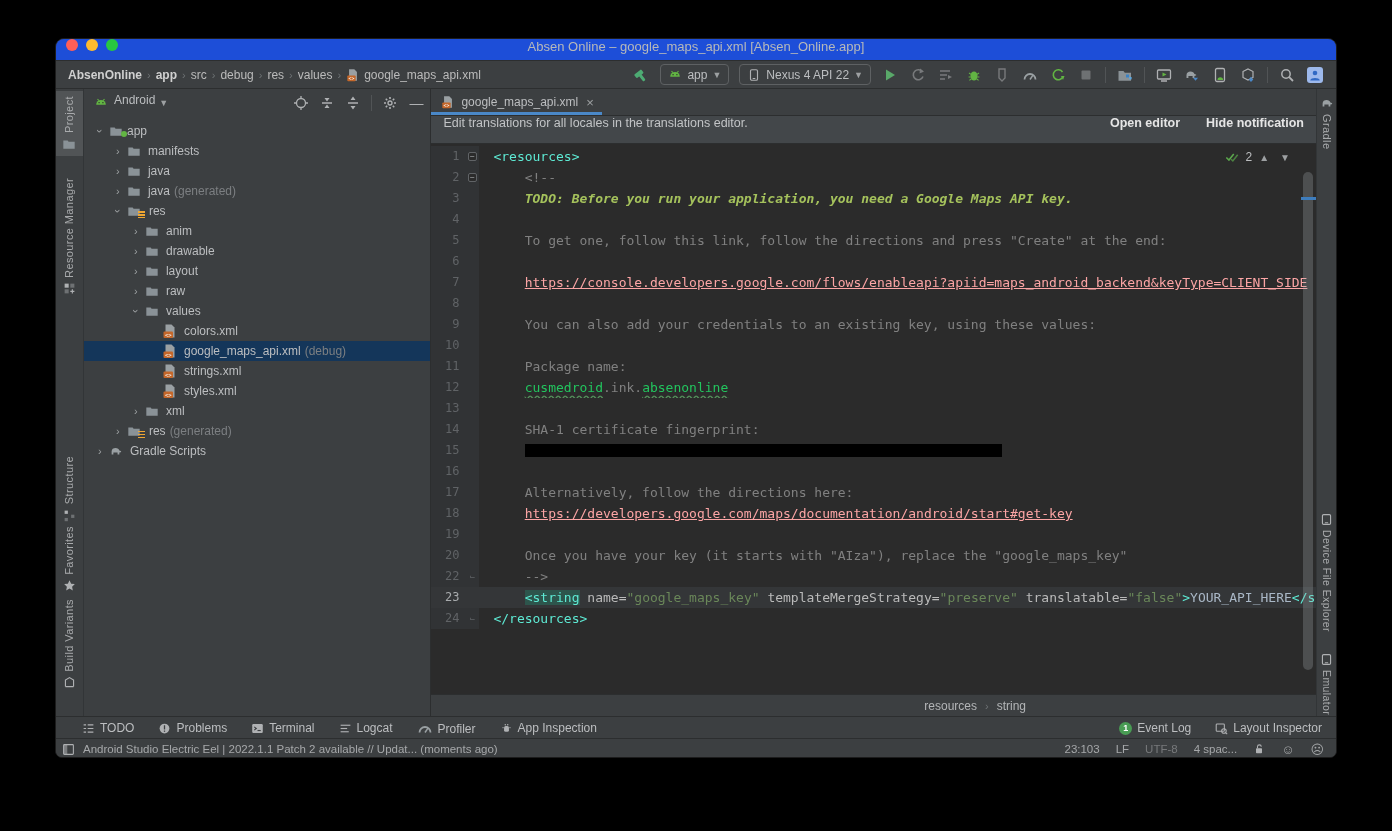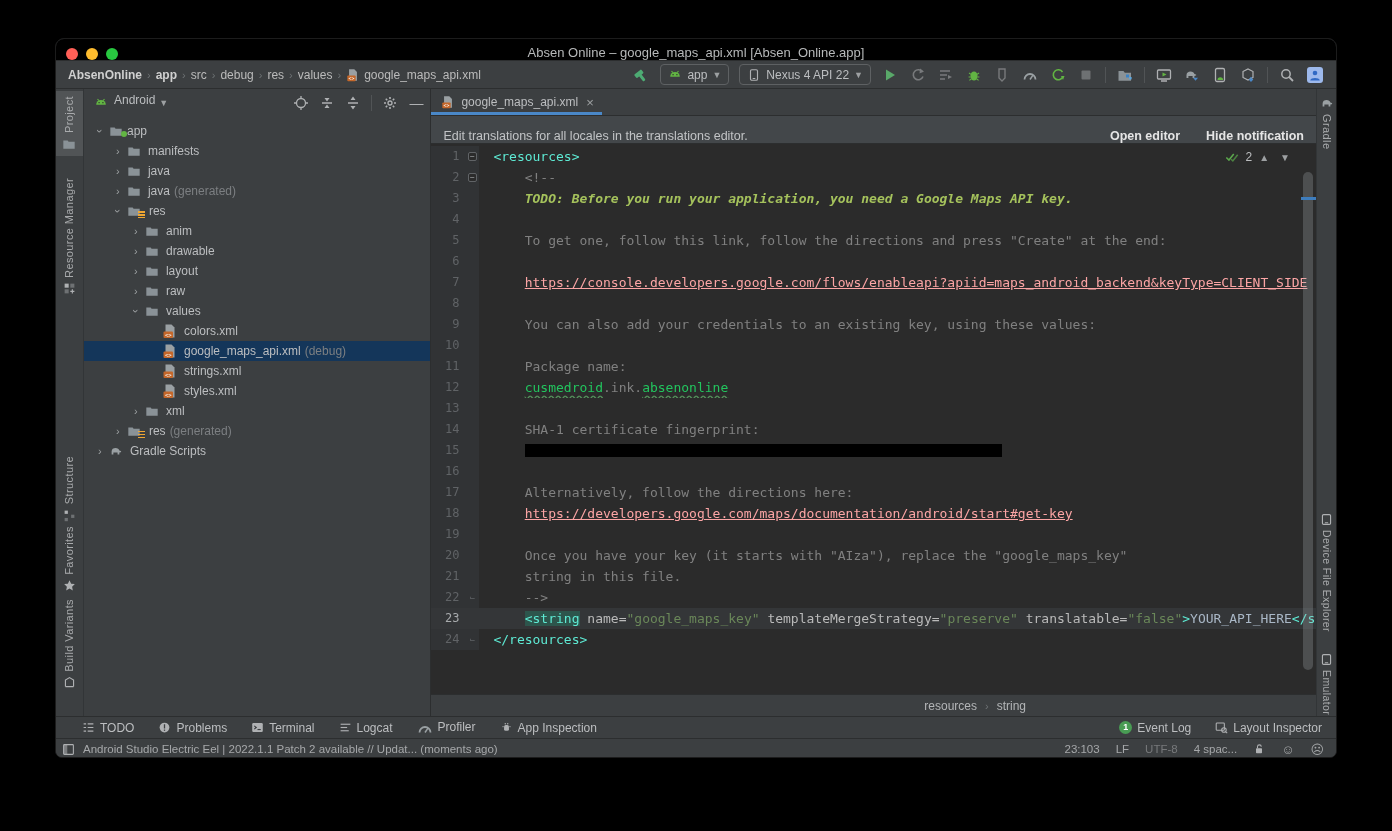--- a/index.html
+++ b/index.html
@@ -3,21 +3,21 @@
 <meta charset="utf-8">
 <style>
   * { margin:0; padding:0; box-sizing:border-box; }
   html,body { width:1392px; height:831px; background:#000; overflow:hidden;
               font-family:"Liberation Sans", sans-serif; }
   .window { position:absolute; left:55px; top:38px; width:1282px; height:720px;
             background:#3C3F41; border-radius:9px 9px 7px 7px; overflow:hidden;
             border:1px solid #1c1c1c; }
 
   
-  .titlebar { height:22px; background:#000000; display:flex; align-items:flex-end;
+  .titlebar { height:22px; background:#1d4ed8; display:flex; align-items:flex-start;
               position:relative; border-bottom:1px solid #2c2e2f; }
   .traffic { display:flex; gap:8px; margin-left:10px; }
   .tl { width:12px; height:12px; border-radius:50%; }
   .tl.red{background:#FF5F57;} .tl.yel{background:#FEBC2E;} .tl.grn{background:#28C840;}
   .title-text { position:absolute; left:0; right:0; text-align:center; font-size:13px;
                 color:#b7b9ba; pointer-events:none; }
 
   
   .toolbar { height:28px; background:#3C3F41; border-bottom:1px solid #2c2e2f;
              display:flex; align-items:center; padding:0 12px; }
@@ -62,21 +62,21 @@
   .tsuf { color:#7c7f82; margin-left:4px; }
 
   
   .editor { width:886px; display:flex; flex-direction:column; background:#2B2B2B; }
   .tabs { height:27px; background:#3C3F41; border-bottom:1px solid #2c2e2f; display:flex; }
   .tab { display:flex; align-items:center; gap:6px; padding:0 8px 0 10px; font-size:12px;
          color:#bcbec0; position:relative; }
   .tab .underline { position:absolute; left:0; right:0; bottom:0; height:3px; background:#4A88C8; }
   .tab .close { color:#9da0a2; font-size:13px; margin-left:2px; }
   .notif { height:28px; background:#43474A; border-bottom:1px solid #2c2e2f; display:flex;
-           align-items:flex-end; padding:0 12px; font-size:12.5px; color:#c2c4c6; }
+           align-items:flex-start; padding:0 12px; font-size:12.5px; color:#c2c4c6; }
   .notif-actions { margin-left:auto; display:flex; gap:26px; }
   .notif-link { color:#e5e5e5; font-weight:bold; }
 
   .code-area { flex:1; position:relative; overflow:hidden;
                font-family:"DejaVu Sans Mono", monospace; font-size:13px; }
   .code-scroll { position:absolute; inset:0; padding-top:2px; }
   .code-line { display:flex; height:21px; line-height:21px; position:relative; }
   .ln { width:34px; flex:none; text-align:right; color:#606366; background:#313335;
         padding-right:6px; font-size:12px; }
   .fold { width:14px; flex:none; background:#313335; color:#606366; font-size:9px;
@@ -110,21 +110,21 @@
   .stripe-mark { position:absolute; top:53px; right:0; width:15px; height:3px; background:#3E7DBD; }
 
   .ed-crumbs { height:22px; background:#3C3F41; border-top:1px solid #2c2e2f; display:flex;
                align-items:center; justify-content:flex-end; padding:0 290px 0 12px; gap:8px;
                font-size:12px; color:#b3b5b7; }
   .ed-crumbs .sep { color:#6e7375; font-size:11px; }
 
   
   .toolwin-bar { height:22px; background:#3C3F41; border-top:1px solid #2c2e2f; display:flex;
                  align-items:center; padding:0 14px 0 26px; font-size:12px; color:#bcbec0; gap:24px; }
-  .tw-item { display:flex; align-items:flex-start; gap:5px; }
+  .tw-item { display:flex; align-items:flex-end; gap:5px; }
   .tw-right { margin-left:auto; display:flex; gap:24px; }
   .badge { width:13px; height:13px; border-radius:50%; background:#499C54; color:#fff;
            font-size:9px; display:flex; align-items:center; justify-content:center; font-weight:bold; }
   .statusbar { height:21px; background:#3C3F41; border-top:1px solid #2c2e2f; display:flex;
                align-items:center; padding:0 12px 0 6px; font-size:11.5px; color:#a6a8aa; gap:8px; }
   .sb-right { margin-left:auto; display:flex; align-items:center; gap:16px; }
   .dim { color:#77797b; }
   .face { font-size:13px; color:#a6a8aa; }
   svg { display:block; }
 </style>
@@ -700,25 +700,20 @@
               <span class="ln">19</span>
               <span class="fold"></span>
               <span class="lc"></span>
             </div>
             <div class="code-line">
               <span class="ln">20</span>
               <span class="fold"></span>
               <span class="lc"><span class="c-com">    Once you have your key (it starts with "AIza"), replace the "google_maps_key"</span></span>
             </div>
             <div class="code-line">
-              <span class="ln">21</span>
-              <span class="fold"></span>
-              <span class="lc"><span class="c-com">    string in this file.</span></span>
-            </div>
-            <div class="code-line">
               <span class="ln">22</span>
               <span class="fold"><span class="fend">⌐</span></span>
               <span class="lc"><span class="c-com">    --&gt;</span></span>
             </div>
             <div class="code-line caret">
               <span class="ln">23</span>
               <span class="fold"></span>
               <span class="lc"><span class="bulb"><span class="b1"></span><span class="b2"></span></span><span class="c-plain">    </span><span class="c-tag seg-hl">&lt;string</span><span class="c-plain"> </span><span class="c-attr">name</span><span class="c-attr">=</span><span class="c-val">"google_maps_key"</span><span class="c-plain"> </span><span class="c-attr">templateMergeStrategy</span><span class="c-attr">=</span><span class="c-val">"preserve"</span><span class="c-plain"> </span><span class="c-attr">translatable</span><span class="c-attr">=</span><span class="c-val">"false"</span><span class="c-tag">&gt;</span><span class="c-plain">YOUR_API_HERE</span><span class="c-tag">&lt;/string&gt;</span></span>
             </div>
             <div class="code-line">

